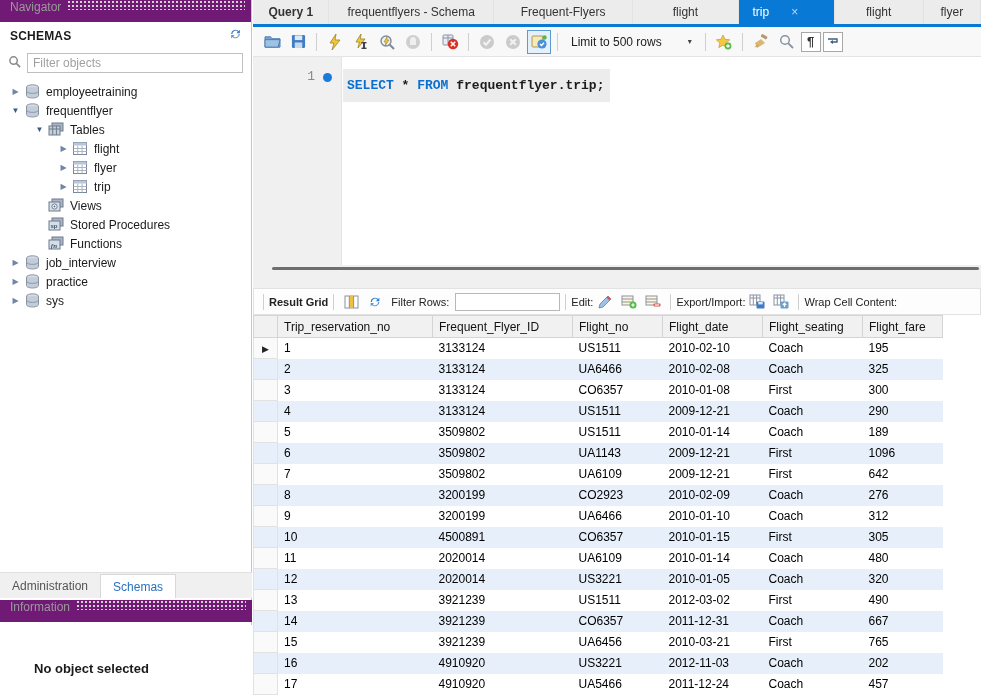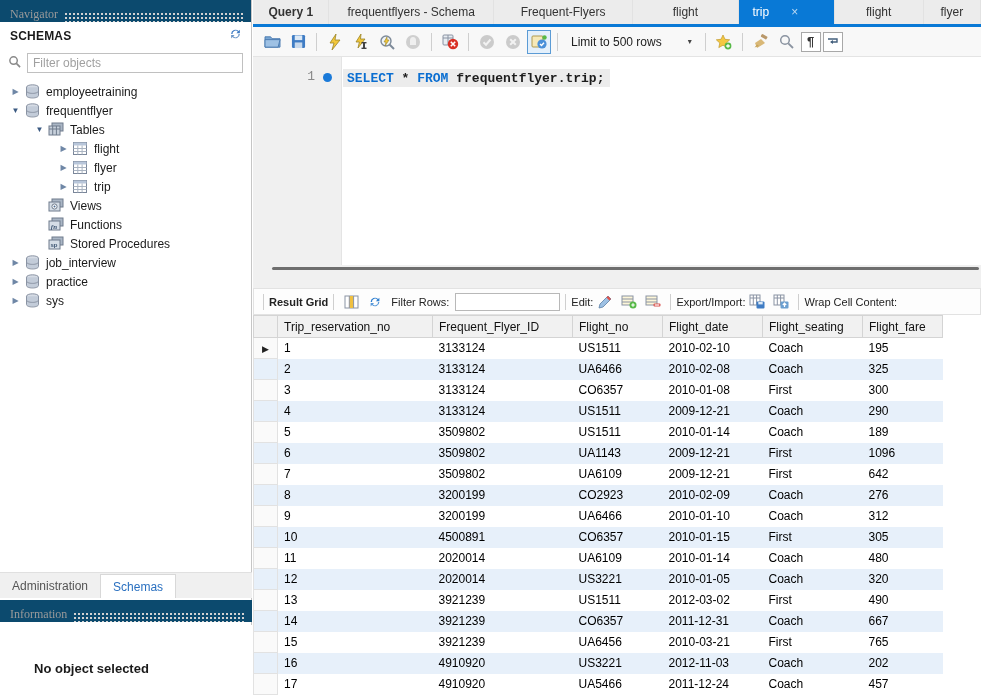--- a/index.html
+++ b/index.html
@@ -2,21 +2,21 @@
 <html><head>
 <meta charset="utf-8">
 <style>
   * { margin:0; padding:0; box-sizing:border-box; }
   html,body { background:#fff; }
   body { font-family:"Liberation Sans", sans-serif; }
   .app { position:relative; width:981px; height:696px; overflow:hidden; background:#fff; }
 
   
   .sidebar { position:absolute; left:0; top:0; width:252px; height:696px; background:#fff; border-right:1px solid #c6c6c6; }
-  .panel-header { height:22px; background:#0c4a6e; display:flex; align-items:flex-end; padding:0 6px 0 10px;font-family:Liberation Serif, serif; }
+  .panel-header { height:22px; background:#701a75; display:flex; align-items:flex-start; padding:0 6px 0 10px; }
   .panel-header .ph-label { color:#9a9a9a; font-size:12px; white-space:nowrap; }
   .panel-header .ph-dots { flex:1; height:10px; margin-left:6px;
       background-image:radial-gradient(#d2d2d2 1px, transparent 1.1px); background-size:4px 4px; }
   .schemas-row { height:28px; display:flex; align-items:center; padding:0 8px 0 10px; background:#fff; }
   .schemas-row .title { font-size:12px; font-weight:bold; color:#1a1a1a; flex:1; letter-spacing:.2px; }
   .filter-row { height:26px; display:flex; align-items:center; padding:0 8px 0 8px; background:#fff; }
   .filter-row input { flex:1; height:20px; margin-left:6px; border:1px solid #c0c0c0; font-size:12px; padding:0 5px; color:#333; font-family:"Liberation Sans",sans-serif; }
   .filter-row input::placeholder { color:#a0a0a0; }
   .tree { list-style:none; padding-top:6px; }
   .tree-item { height:19px; display:flex; align-items:center; font-size:12px; color:#1a1a1a; white-space:nowrap; cursor:default; }
@@ -41,21 +41,21 @@
   .tb-btn { width:24px; height:24px; display:flex; align-items:center; justify-content:center; margin:0 1px; border:1px solid transparent; }
   .tb-btn.toggled { border:1px solid #5b9bd5; background:#e4f0fb; }
   .tb-sep { width:1px; height:18px; background:#cfcfcf; margin:0 5px; }
   .limit-box { display:flex; align-items:center; font-size:12px; color:#222; padding:2px 6px; margin:0 2px; white-space:nowrap; }
   .limit-box .caret { margin-left:26px; font-size:8px; color:#444; }
 
   .editor { position:relative; height:208px; background:#fff; }
   .gutter { position:absolute; left:0; top:0; width:89px; height:208px; background:#f0f0f0; border-right:1px solid #e4e4e4; }
   .lnum { position:absolute; left:0; top:12px; width:62px; height:18px; text-align:right; font-family:"Liberation Mono",monospace; font-size:13px; color:#8a8a8a; }
   .bdot { position:absolute; left:70px; top:16px; width:9px; height:9px; border-radius:50%; background:#1a7ad9; }
-  .stmt { position:absolute; left:90px; top:12px; height:18px; background:#ececec; display:flex; align-items:center; padding:0 6px 0 4px; font-family:"Liberation Mono",monospace; font-size:13px; font-weight:bold; white-space:pre; }
+  .stmt { position:absolute; left:90px; top:12px; height:33px; background:#ececec; display:flex; align-items:center; padding:0 6px 0 4px; font-family:"Liberation Mono",monospace; font-size:13px; font-weight:bold; white-space:pre; }
   .kw { color:#0a6ed1; } .plain { color:#1c1c1c; }
 
   .split-band { height:23px; background:#f0f0f0; position:relative; }
   .split-bar { position:absolute; left:19px; right:2px; top:2px; height:3px; background:#6e6e6e; border-radius:2px; }
 
   .rg-toolbar { height:27px; background:#fdfdfd; border:1px solid #e2e2e2; display:flex; align-items:center; padding-left:4px; overflow:hidden; white-space:nowrap; }
   .rg-sep { width:1px; height:16px; background:#cfcfcf; margin:0 5px; flex:0 0 auto; }
   .rg-label { font-size:11px; color:#222; flex:0 0 auto; }
   .rg-label.b { font-weight:bold; }
   .rg-icon { width:20px; height:20px; display:flex; align-items:center; justify-content:center; margin:0 2px; flex:0 0 auto; }
@@ -175,32 +175,32 @@
               <circle cx="6.5" cy="8.5" r="2.6" fill="#fff" stroke="#6e7b8c"></circle>
               <circle cx="6.5" cy="8.5" r="1" fill="#4a6a90"></circle>
             </svg></span>
           <span>Views</span>
         </li>
         <li class="tree-item" style="padding-left: 34px;">
           <span class="arrow"></span>
           <span class="ticon"><svg width="17" height="15" viewBox="0 0 17 15">
               <rect x="4" y="1" width="11" height="8" fill="#aab6c5" stroke="#6e7b8c"></rect>
               <rect x="1" y="4" width="11" height="9" fill="#d5dde6" stroke="#6e7b8c"></rect>
-              <text x="2.8" y="11.5" font-size="7" font-family="Liberation Serif" font-style="italic" fill="#3c5370" font-weight="bold">fn</text>
-            </svg></span>
-          <span>Functions</span>
+              <text x="2.4" y="11.3" font-size="6" font-family="Liberation Sans" fill="#3c5370" font-weight="bold">sp</text>
+            </svg></span>
+          <span>Stored Procedures</span>
         </li>
         <li class="tree-item" style="padding-left: 34px;">
           <span class="arrow"></span>
           <span class="ticon"><svg width="17" height="15" viewBox="0 0 17 15">
               <rect x="4" y="1" width="11" height="8" fill="#aab6c5" stroke="#6e7b8c"></rect>
               <rect x="1" y="4" width="11" height="9" fill="#d5dde6" stroke="#6e7b8c"></rect>
-              <text x="2.4" y="11.3" font-size="6" font-family="Liberation Sans" fill="#3c5370" font-weight="bold">sp</text>
-            </svg></span>
-          <span>Stored Procedures</span>
+              <text x="2.8" y="11.5" font-size="7" font-family="Liberation Serif" font-style="italic" fill="#3c5370" font-weight="bold">fn</text>
+            </svg></span>
+          <span>Functions</span>
         </li>
         <li class="tree-item" style="padding-left: 10px;">
           <span class="arrow col">▶</span>
           <span class="ticon"><svg width="17" height="15" viewBox="0 0 17 15">
               <ellipse cx="8.5" cy="3.2" rx="6" ry="2.4" fill="#d6dce5" stroke="#8a93a3"></ellipse>
               <path d="M2.5 3.2v8.4c0 1.3 2.7 2.4 6 2.4s6-1.1 6-2.4V3.2" fill="#c3ccd9" stroke="#8a93a3"></path>
               <path d="M2.5 7c0 1.3 2.7 2.4 6 2.4s6-1.1 6-2.4" fill="none" stroke="#8a93a3"></path>
             </svg></span>
           <span>job_interview</span>
         </li>

